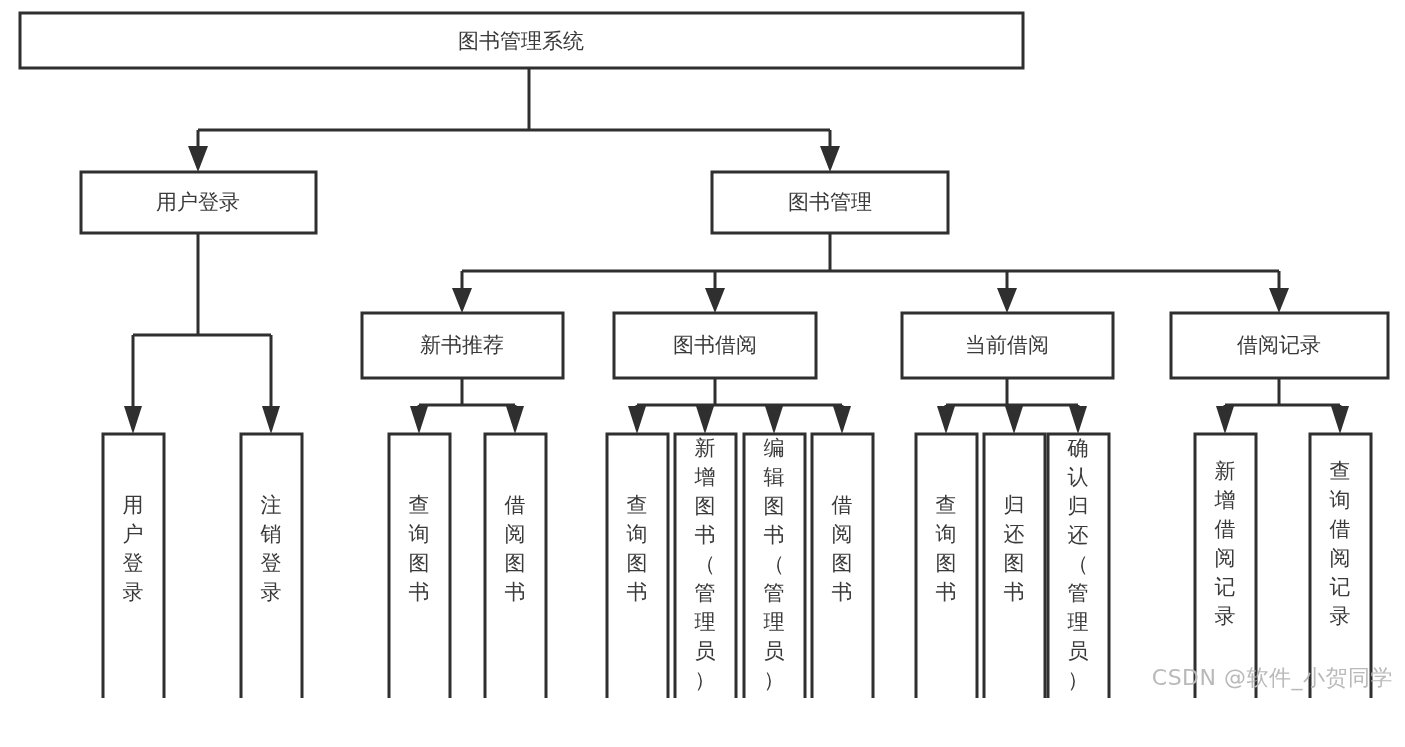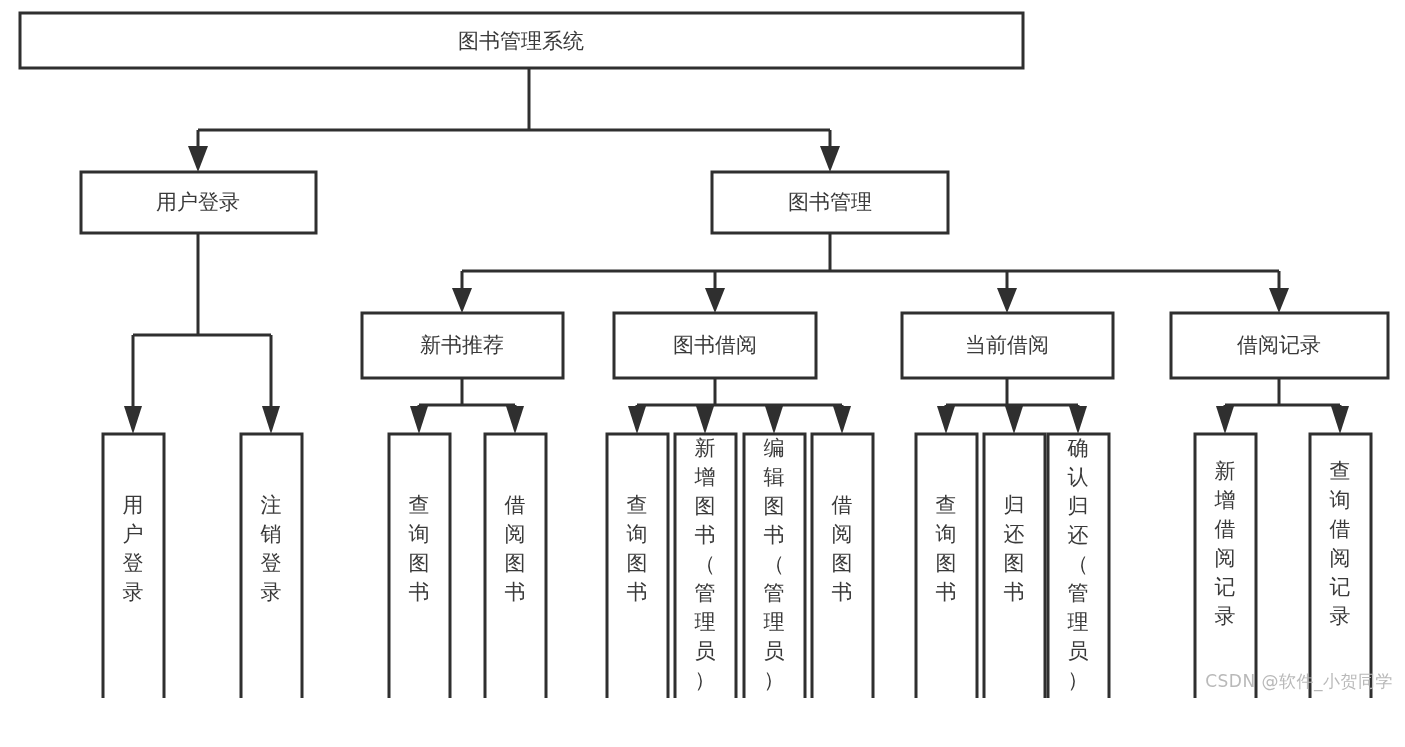--- a/index.html
+++ b/index.html
@@ -50,21 +50,21 @@
     font-family: "DejaVu Sans", "Liberation Sans", sans-serif;
     font-size: 21px;
     fill: #3a3a3a;
     text-anchor: middle;
   }
   .watermark {
     position: absolute;
     right: 12px;
     bottom: 5px;
     font-family: "DejaVu Sans", "Liberation Sans", sans-serif;
-    font-size: 17px;
+    font-size: 22px;
     color: #b9b9b9;
     letter-spacing: 0.5px;
     white-space: nowrap;
     user-select: none;
   }
 </style>
 </head>
 <body>
 
 <div id="diagram-root">

